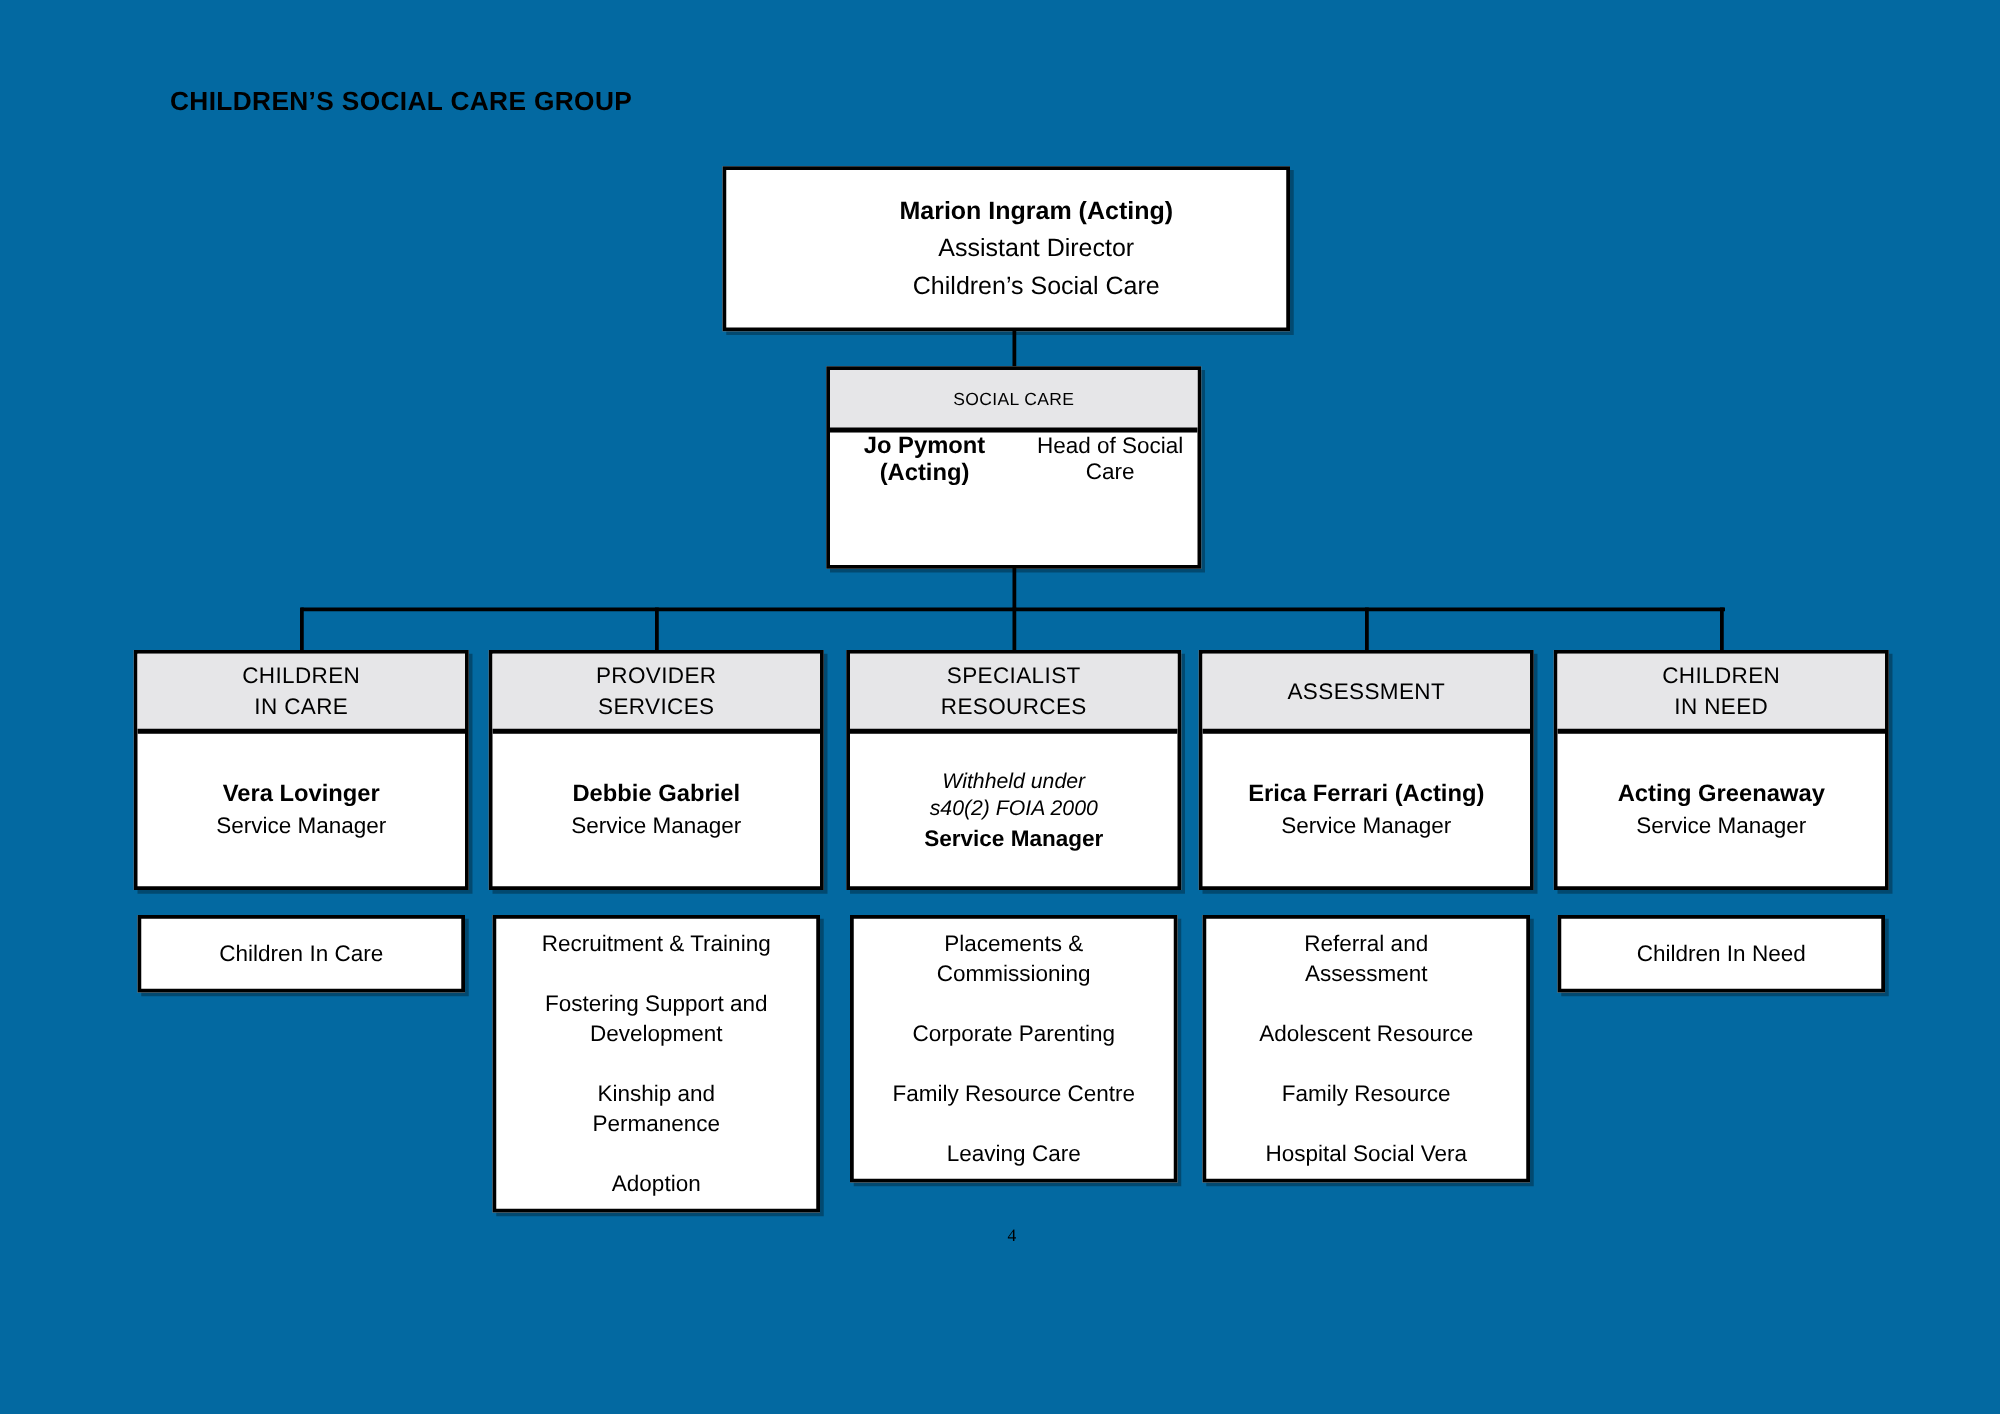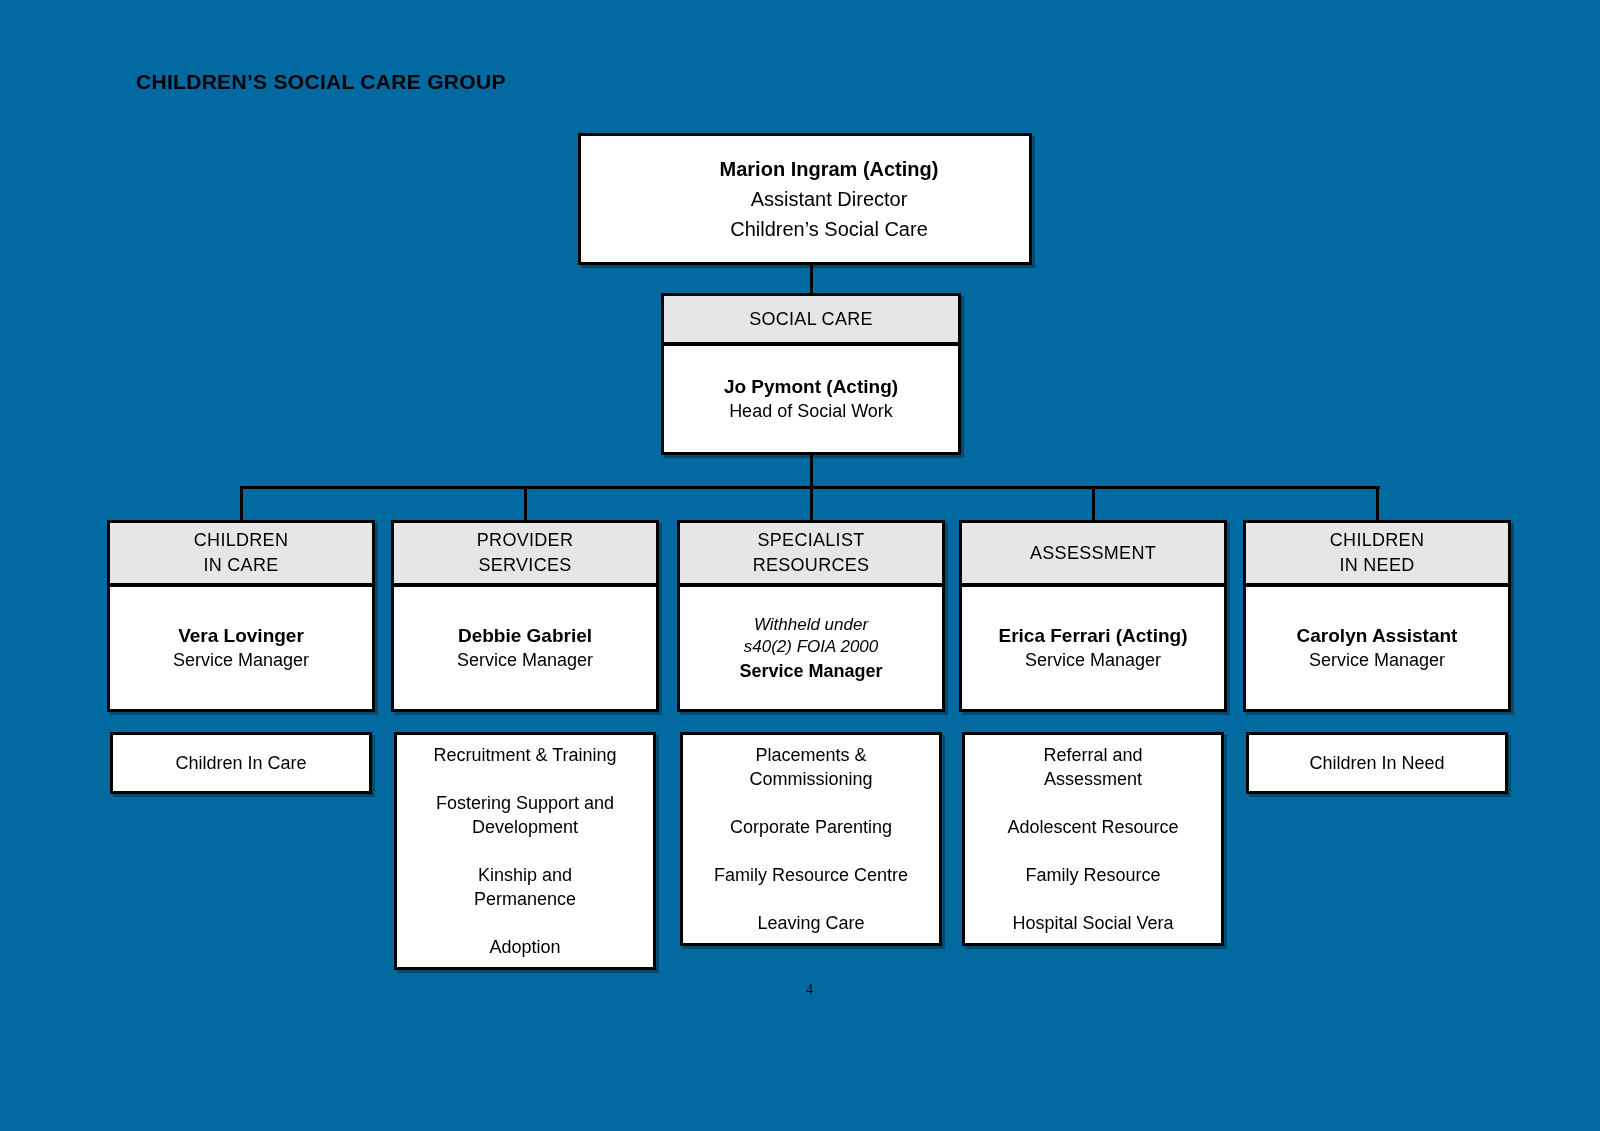--- a/index.html
+++ b/index.html
@@ -35,23 +35,23 @@
   .bold { font-weight: bold; }
 
   
   .division-box { left: 661px; top: 293px; width: 300px; height: 162px; }
   .gray-header {
     background: var(--header-fill, #e6e6e8);
     border-bottom: 4px solid #000;
     display: flex; align-items: center; justify-content: center;
     white-space: pre-line;
   }
-  .division-header { height: 46px; font-size: 18px; letter-spacing: 0.3px; }
+  .division-header { height: 46px; font-size: 14px; letter-spacing: 0.3px; }
   .division-body {
-    height: 105px; display: flex; flex-direction: column;
+    height: 105px; display: flex; flex-direction: row;
     justify-content: center; gap: 3px;
   }
   .name-line { font-size: 19px; font-weight: bold; }
   .title-line { font-size: 18px; }
 
   
   .branch-box { width: 268px; top: 520px; height: 192px; }
   .branch-header { height: 60px; font-size: 18px; line-height: 25px; letter-spacing: 0.3px; }
   .branch-body {
     height: calc(100% - 64px);
@@ -87,21 +87,21 @@
   </div>
 
   <div class="line" style="left:810px; top:263px; width:3px; height:32px;"></div>
 
   <div class="box division-box">
     <div class="gray-header division-header">
       <span>SOCIAL CARE</span>
     </div>
     <div class="division-body">
       <div class="name-line">Jo Pymont (Acting)</div>
-      <div class="title-line">Head of Social Work</div>
+      <div class="title-line">Head of Social Care</div>
     </div>
   </div>
 
   <div class="line" style="left:810px; top:453px; width:3px; height:35px;"></div>
   <div class="line" style="left:241px; top:486px; width:1139px; height:3px;"></div>
 
   <div id="branches">
       <div class="line" style="left: 239.5px; top: 486px; width: 3px; height: 37px;"></div>
       <div class="box branch-box" style="left: 107px; width: 268px;">
         <div class="gray-header branch-header">CHILDREN
@@ -161,21 +161,21 @@
 Assessment</div>
         <div class="team-item">Adolescent Resource</div>
         <div class="team-item">Family Resource</div>
         <div class="team-item">Hospital Social Vera</div>
       </div>
       <div class="line" style="left: 1375.5px; top: 486px; width: 3px; height: 37px;"></div>
       <div class="box branch-box" style="left: 1243px; width: 268px;">
         <div class="gray-header branch-header">CHILDREN
 IN NEED</div>
         <div class="branch-body">
-          <div class="name-line">Carolyn Assistant</div>
+          <div class="name-line">Acting Greenaway</div>
           <div class="title-line">Service Manager</div>
         </div>
       </div>
       <div class="box team-box single" style="left: 1246px;">
         <div class="team-item">Children In Need</div>
       </div>
     </div>
 
   <div class="page-number">4</div>
 </div>

